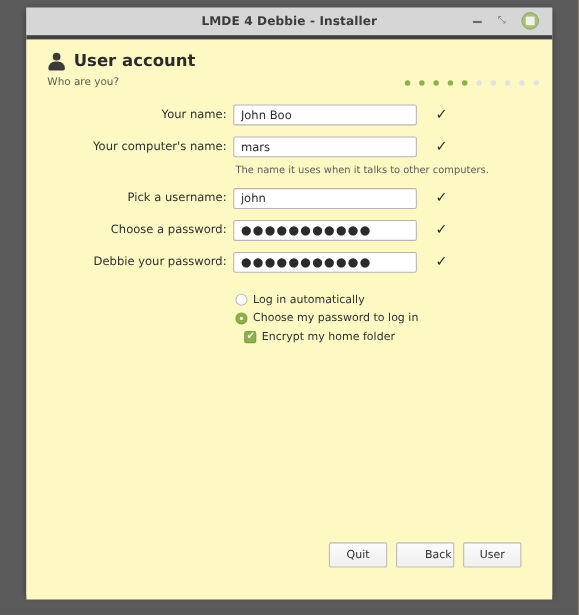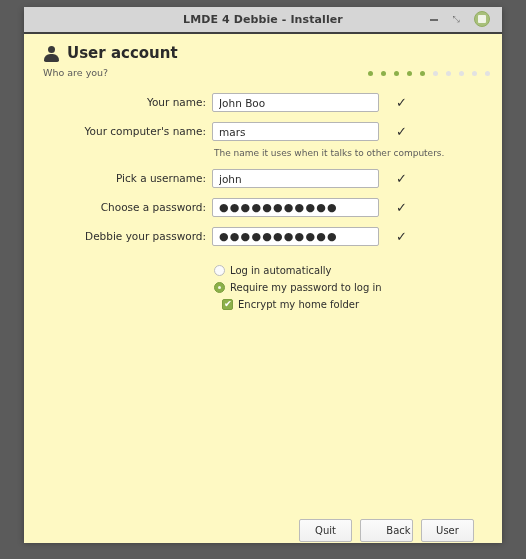--- a/index.html
+++ b/index.html
@@ -30,21 +30,21 @@
     height: 534px;
     background: #d9d9d9;
     box-shadow: 0 2px 6px rgba(0,0,0,0.35);
   }
 
   
   #titlebar {
     position: relative;
     height: 25px;
     background: #d6d6d6;
-    border-bottom: 2px solid #404040;
+    border-bottom: 4px solid #404040;
   }
   #title-text {
     position: absolute;
     left: 0; right: 0; top: 0;
     line-height: 25px;
     text-align: center;
     font-size: 11px;
     color: #3c3c3c;
     font-weight: bold;
     letter-spacing: 0.1px;
@@ -288,21 +288,21 @@
     white-space: nowrap;
   }
   .opt-label.r { left: 206px; }
   .opt-label.c { left: 214px; }
 
   
   #footer {
     position: absolute;
     left: 0;
     right: 0;
-    bottom: 0;
+    bottom: 28px;
     height: 24px;
   }
   .foot-btn {
     position: absolute;
     top: 0;
     width: 53px;
     height: 23px;
     box-sizing: border-box;
     background: linear-gradient(#fbfbfb, #f0f0f0);
     border: 1px solid #bbbbbb;
@@ -404,21 +404,21 @@
 
       <div id="options">
 
         <div class="opt-row">
           <span class="opt-control radio"></span>
           <span class="opt-label r">Log in automatically</span>
         </div>
 
         <div class="opt-row">
           <span class="opt-control radio checked"></span>
-          <span class="opt-label r">Require my password to log in</span>
+          <span class="opt-label r">Choose my password to log in</span>
         </div>
 
         <div class="opt-row">
           <span class="opt-control checkbox">
             <span class="tick">✔</span>
           </span>
           <span class="opt-label c">Encrypt my home folder</span>
         </div>
 
       </div>

